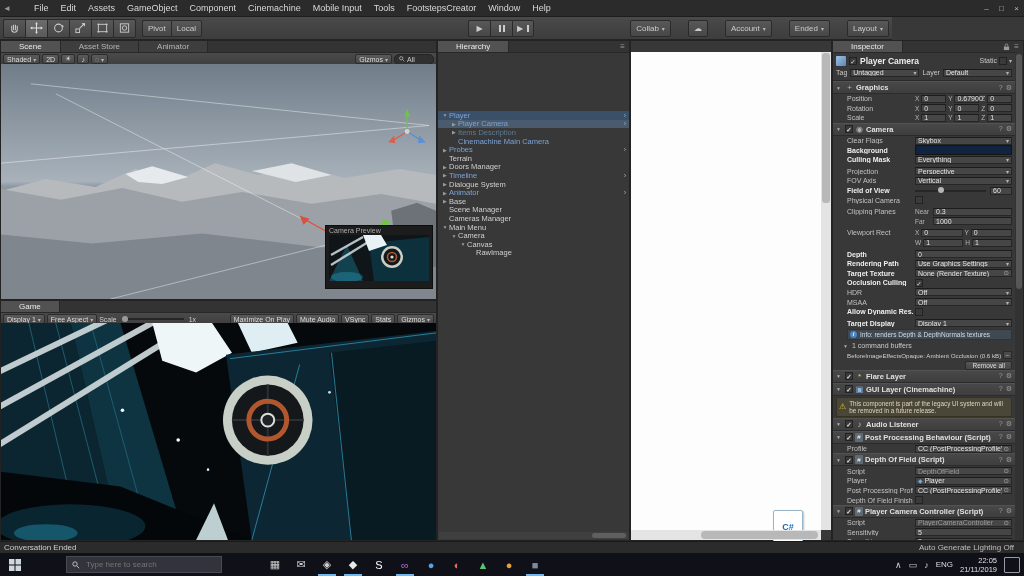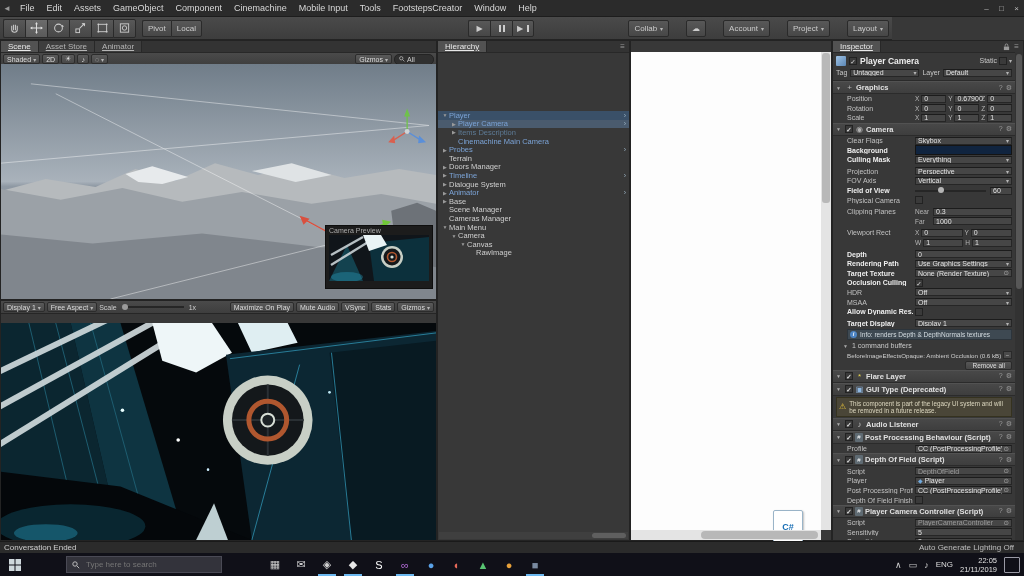--- a/index.html
+++ b/index.html
@@ -4,21 +4,21 @@
 <style>
   html,body{margin:0;padding:0;}
   body{width:1024px;height:576px;position:relative;overflow:hidden;background:#383838;
        font-family:"Liberation Sans",sans-serif;color:#c8c8c8;-webkit-font-smoothing:antialiased;}
   .panel{position:absolute;background:#383838;border:1px solid #232323;box-sizing:border-box;}
   button{font-family:inherit;cursor:default;}
   
   #menubar{position:absolute;left:0;top:0;width:1024px;height:17px;background:#2b2b2b;display:flex;
            align-items:center;font-size:9px;color:#d8d8d8;border-bottom:1px solid #1d1d1d;box-sizing:border-box;}
   .back-arrow{width:14px;text-align:center;color:#999;font-size:8px;}
-  .menu-items{display:flex;}
+  .menu-items{display:flex;margin-left:14px;}
   .menu-item{padding:0 6px;white-space:nowrap;}
   .win-controls{margin-left:auto;display:flex;}
   .win-controls span{width:15px;text-align:center;color:#bbb;font-size:8px;}
   
   #toolbar{position:absolute;left:0;top:17px;width:892px;height:23px;background:linear-gradient(#4a4a4a,#3d3d3d);
            border-bottom:1px solid #242424;display:flex;align-items:center;padding:0 3px;box-sizing:border-box;}
   .toolbtn{height:17px;background:linear-gradient(#585858,#474747);border:1px solid #2a2a2a;color:#ccc;
            display:flex;align-items:center;justify-content:center;font-size:8px;padding:0 5px;gap:3px;}
   .tools{display:flex;}
   .tools .toolbtn{width:21px;padding:0;border-right-width:0;}
@@ -33,21 +33,21 @@
   .play-group .toolbtn:first-child{border-radius:2px 0 0 2px;}
   .play-group .toolbtn:last-child{border-right-width:1px;border-radius:0 2px 2px 0;}
   .pausebars{display:inline-block;width:6px;height:7px;border-left:2px solid #ccc;border-right:2px solid #ccc;box-sizing:border-box;}
   .stepbar{display:inline-block;width:2px;height:7px;background:#ccc;margin-left:1px;}
   .right-group{margin-left:auto;display:flex;gap:17px;}
   .right-group .toolbtn{border-radius:2px;}
   .caret{color:#b5b5b5;font-size:6px;}
   
   .tabbar{height:11px;background:#333;display:flex;align-items:stretch;font-size:8px;color:#b5b5b5;
           border-bottom:1px solid #282828;position:relative;}
-  .tab{padding:0 7px;background:#3e3e3e;border-right:1px solid #282828;display:flex;align-items:center;gap:3px;text-decoration:underline;}
+  .tab{padding:0 18px;background:#3e3e3e;border-right:1px solid #282828;display:flex;align-items:center;gap:3px;}
   .tab.active{background:#525252;color:#e8e8e8;}
   .tabbar-icons{margin-left:auto;display:flex;align-items:center;gap:4px;padding:0 4px;color:#9a9a9a;font-size:8px;}
   
   #scene-panel{left:0;top:40px;width:437px;height:260px;}
   #game-panel{left:0;top:300px;width:437px;height:241px;}
   .scene-toolbar,.game-toolbar{height:12px;background:linear-gradient(#4a4a4a,#3e3e3e);border-bottom:1px solid #262626;
           display:flex;align-items:center;padding:0 2px;gap:2px;font-size:7px;}
   .mini{height:10px;background:linear-gradient(#5a5a5a,#484848);border:1px solid #2c2c2c;border-radius:2px;
         color:#ddd;font-size:7px;display:flex;align-items:center;padding:0 3px;gap:2px;white-space:nowrap;}
   .spacer{flex:1;}
@@ -254,21 +254,21 @@
         <span class="caret">▾</span>
       </button>
     <button class="toolbtn">
         <span>☁</span>
       </button>
     <button class="toolbtn">
         <span>Account</span>
         <span class="caret">▾</span>
       </button>
     <button class="toolbtn">
-        <span>Project</span>
+        <span>Ended</span>
         <span class="caret">▾</span>
       </button>
     <button class="toolbtn">
         <span>Layout</span>
         <span class="caret">▾</span>
       </button>
   </div>
 </div>
 
 <div id="scene-panel" class="panel">
@@ -371,20 +371,25 @@
         <circle cx="63" cy="22" r="8.5" fill="#14181b"></circle>
         <circle cx="63" cy="22" r="4.5" fill="none" stroke="#b0572f" stroke-width="1.6"></circle>
         <circle cx="63" cy="22" r="1.6" fill="#d8dfd6"></circle>
         <ellipse cx="18" cy="42" rx="16" ry="5" fill="#2db3d6" opacity="0.3"></ellipse>
       </svg>
     </div>
   </div>
 </div>
 
 <div id="game-panel" class="panel">
+  <div class="tabbar">
+    <div class="tab active">
+        <span>Game</span>
+      </div>
+  </div>
   <div class="game-toolbar">
     <button class="mini">
         <span>Display 1</span>
         <span class="caret">▾</span>
       </button>
     <button class="mini">
         <span>Free Aspect</span>
         <span class="caret">▾</span>
       </button>
     <span class="glabel">Scale</span>
@@ -785,21 +790,21 @@
               <span class="hico">⚙</span>
             </span>
           </div>
           <div class="comp-body"></div>
         </div>
         <div class="component">
           <div class="comp-header">
             <span class="fold">▼</span>
             <span class="chk">✓</span>
             <span class="cicon ci-gui">▣</span>
-            <span class="ctitle">GUI Type (Deprecated)</span>
+            <span class="ctitle">GUI Layer (Cinemachine)</span>
             <span class="hicons">
               <span class="hico">?</span>
               <span class="hico">⚙</span>
             </span>
           </div>
           <div class="comp-body">
             <div class="warnbox">
               <span class="warnico">⚠</span>
               <span class="warntext">This component is part of the legacy UI system and will be removed in a future release.</span>
             </div>

